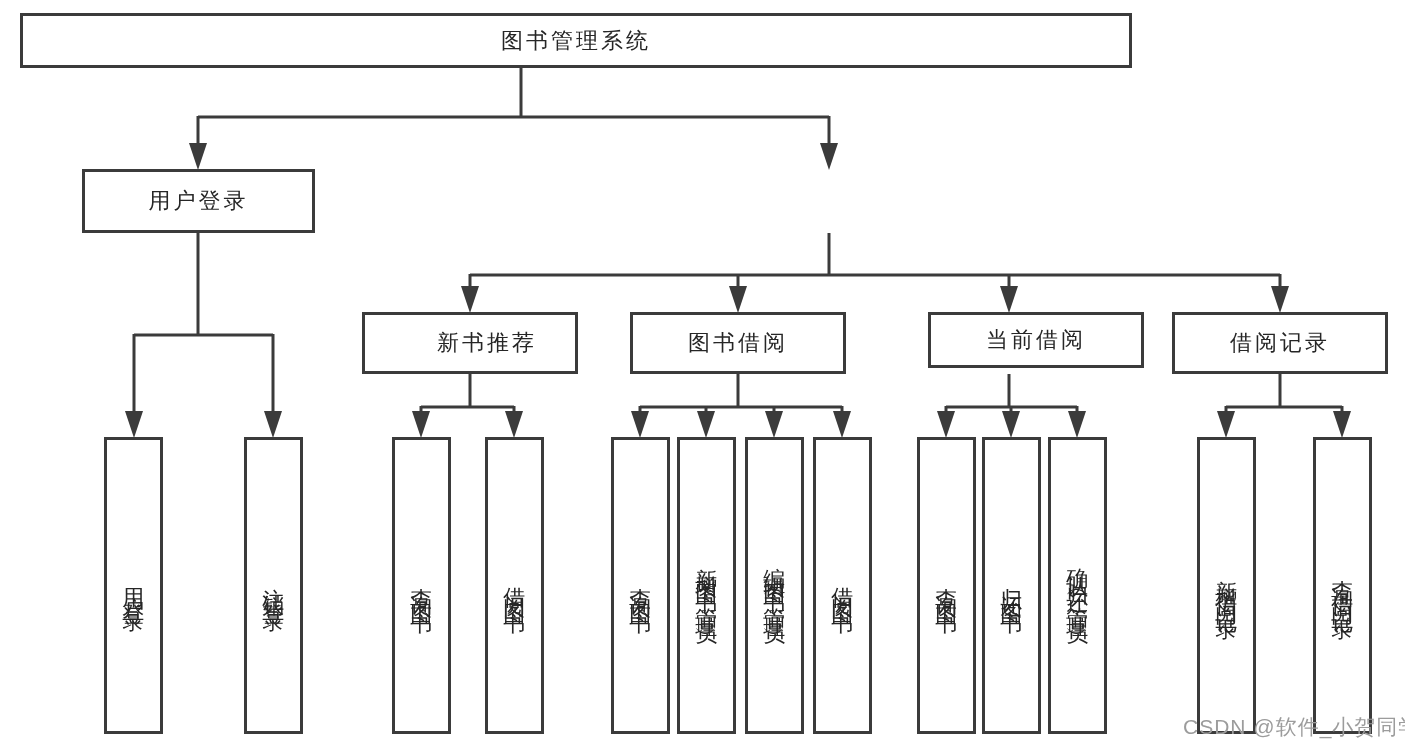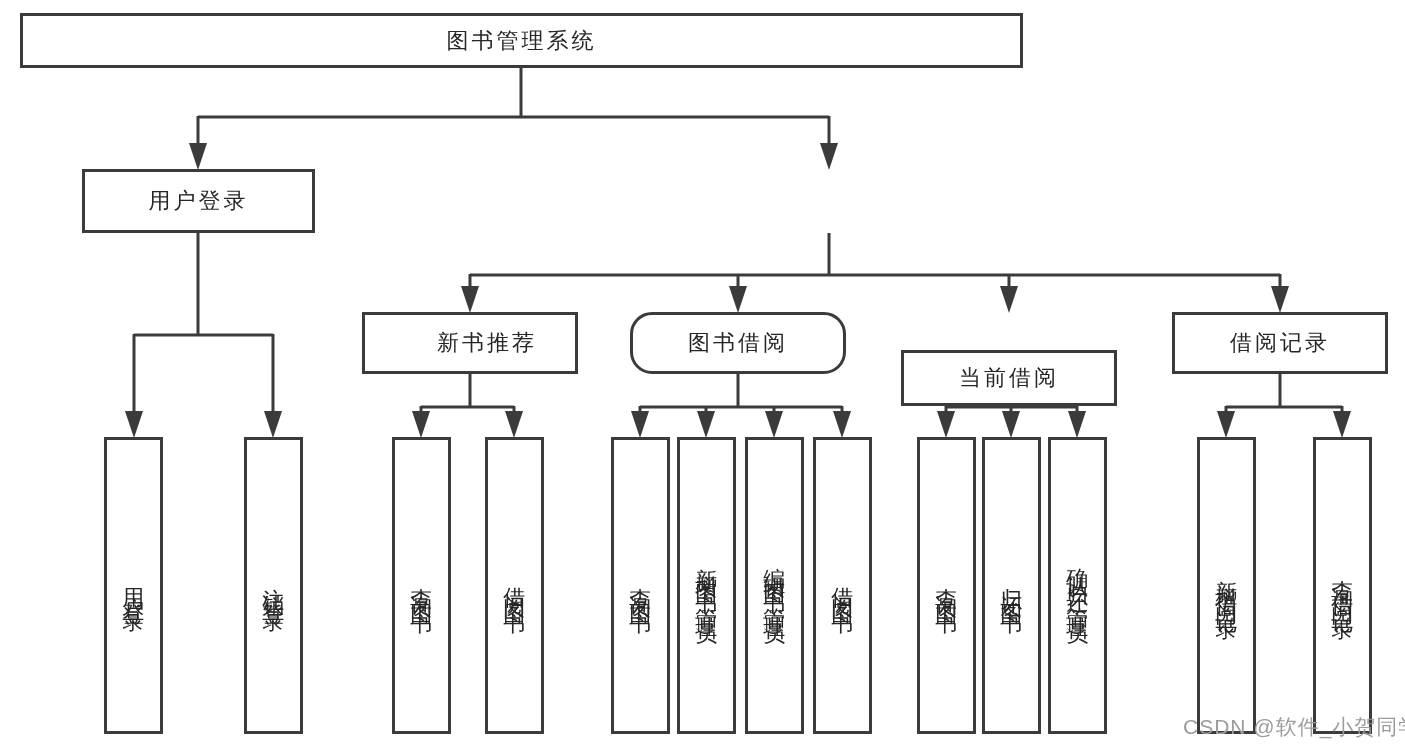--- a/index.html
+++ b/index.html
@@ -112,27 +112,27 @@
       <polygon points="765,411 783,411 774,438"></polygon>
       <polygon points="833,411 851,411 842,438"></polygon>
       <polygon points="937,411 955,411 946,438"></polygon>
       <polygon points="1002,411 1020,411 1011,438"></polygon>
       <polygon points="1068,411 1086,411 1077,438"></polygon>
       <polygon points="1217,411 1235,411 1226,438"></polygon>
       <polygon points="1333,411 1351,411 1342,438"></polygon>
     </g>
   </svg>
 
-  <div class="node h-node" style="left:20px;top:13px;width:1003px;height:55px;">图书管理系统</div>
+  <div class="node h-node" style="left:20px;top:13px;width:1112px;height:55px;">图书管理系统</div>
 
   <div class="node h-node" style="left:82px;top:169px;width:233px;height:64px;">用户登录</div>
 
   <div class="node h-node" style="left:362px;top:312px;width:216px;height:62px;padding-left:34px;">新书推荐</div>
-  <div class="node h-node" style="left:630px;top:312px;width:216px;height:62px;border-radius:22px;">图书借阅</div>
-  <div class="node h-node" style="left:901px;top:312px;width:216px;height:56px;margin-top:38px;">当前借阅</div>
+  <div class="node h-node" style="left:630px;top:312px;width:216px;height:62px;">图书借阅</div>
+  <div class="node h-node" style="left:928px;top:312px;width:216px;height:56px;">当前借阅</div>
   <div class="node h-node" style="left:1172px;top:312px;width:216px;height:62px;">借阅记录</div>
 
   <div class="node v-node" style="left:104px;top:437px;width:59px;height:297px;">
     <span class="vtext">用户登录</span>
   </div>
   <div class="node v-node" style="left:244px;top:437px;width:59px;height:297px;">
     <span class="vtext">注销登录</span>
   </div>
   <div class="node v-node" style="left:392px;top:437px;width:59px;height:297px;">
     <span class="vtext">查询图书</span>

